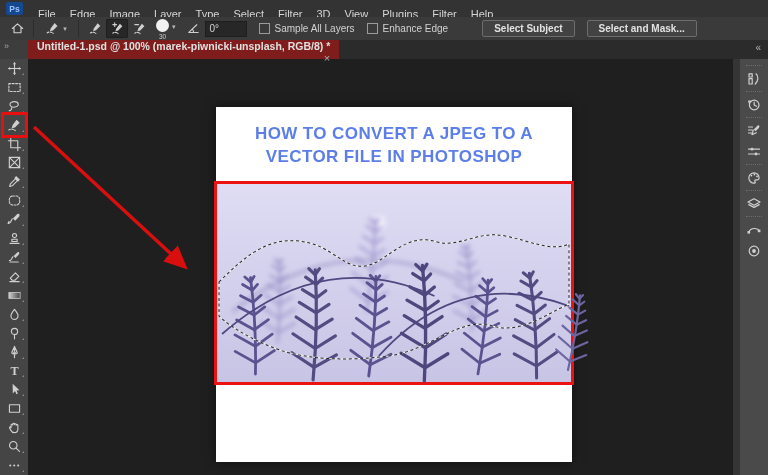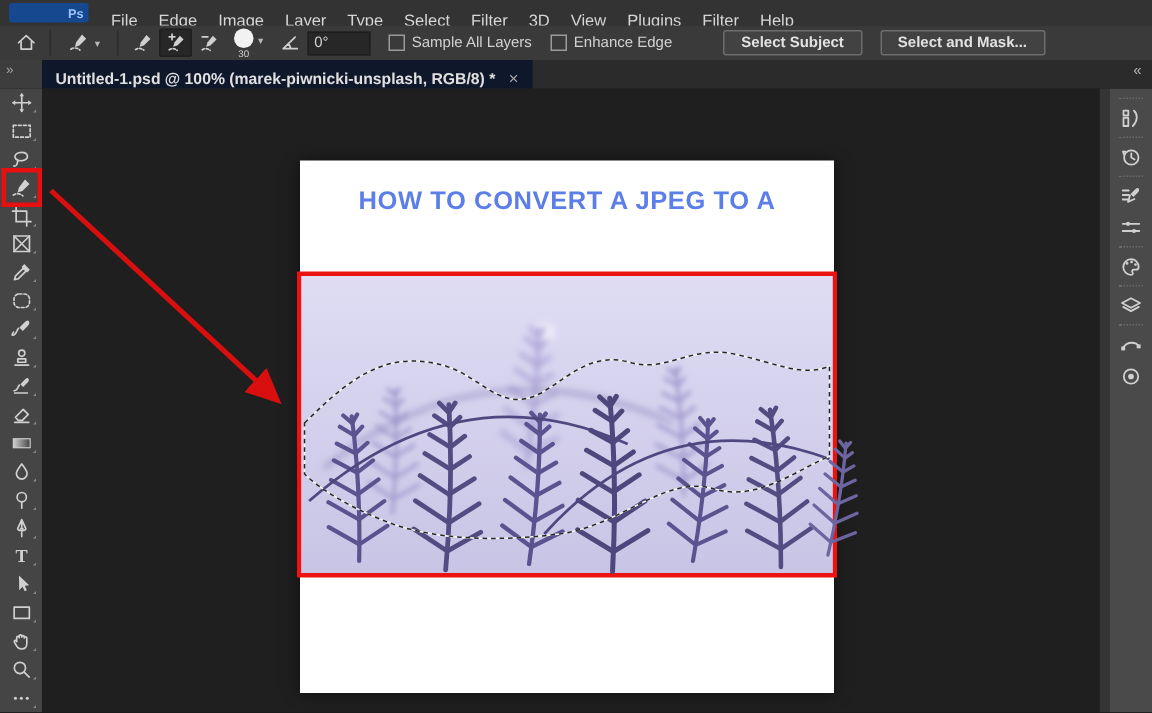--- a/index.html
+++ b/index.html
@@ -3,21 +3,21 @@
 <meta charset="utf-8">
 <style>
   html,body{margin:0;padding:0;background:#1a1a1a;}
   #app{position:relative;width:768px;height:475px;overflow:hidden;
        font-family:"Liberation Sans",sans-serif;-webkit-font-smoothing:antialiased;
        background:#1f1f1f;}
   
   .menubar{position:absolute;left:0;top:0;width:768px;height:17px;background:#333333;
            display:flex;align-items:center;border-bottom:1px solid #262626;z-index:5;}
   .ps-badge{width:17px;height:13px;margin:0 8px 0 6px;background:#16488f;border-radius:2px;
-            color:#9cc3ff;font-size:8.5px;font-weight:bold;display:flex;align-items:center;justify-content:center;padding-left:36px;}
+            color:#9cc3ff;font-size:8.5px;font-weight:bold;display:flex;align-items:center;justify-content:center;}
   .menu-item{color:#d6d6d6;font-size:11px;padding:0 7px;line-height:17px;cursor:default;margin-top:12px;}
   
   .optionsbar{position:absolute;left:0;top:17px;width:768px;height:23px;background:#3a3a3a;
               display:flex;align-items:center;border-bottom:1px solid #282828;z-index:5;}
   .opt-sep{width:1px;height:17px;background:#2c2c2c;margin:0 5px;}
   .opt-icon-btn{width:22px;height:19px;display:flex;align-items:center;justify-content:center;border-radius:2px;}
   .opt-icon-btn.pressed{background:#272727;box-shadow:inset 0 0 0 1px #1f1f1f;}
   .brush-size{display:flex;align-items:flex-start;margin-left:6px;}
   .brush-size .circ{width:13px;height:13px;background:#f2f2f2;border-radius:50%;margin-top:1px;}
   .brush-size .num{font-size:6.5px;color:#cfcfcf;text-align:center;margin-top:1px;}
@@ -26,37 +26,37 @@
              font-size:10px;line-height:14px;padding-left:4px;margin-left:4px;}
   .chk{display:flex;align-items:center;margin-left:12px;}
   .chk .box{width:9px;height:9px;border:1px solid #9b9b9b;background:transparent;margin-right:5px;}
   .chk .lbl{color:#d2d2d2;font-size:10px;}
   .ps-btn{background:#424242;border:1px solid #6d6d6d;border-radius:2px;color:#e2e2e2;
           font-size:10px;font-weight:bold;padding:2px 11px;margin-left:12px;cursor:pointer;}
   
   .tabbar{position:absolute;left:0;top:40px;width:768px;height:19px;background:#2b2b2b;display:flex;z-index:5;}
   .tab-stub{width:28px;height:19px;background:#3d3d3d;color:#a5a5a5;font-size:9px;
             display:flex;align-items:flex-start;justify-content:flex-start;padding:1px 0 0 4px;box-sizing:border-box;}
-  .doc-tab{height:19px;background:#0f172a;display:flex;align-items:flex-end;padding:0 9px;}
+  .doc-tab{height:19px;background:#7f1d1d;display:flex;align-items:flex-end;padding:0 9px;flex-direction:column;}
   .doc-tab .t{color:#e0e0e0;font-size:10.5px;font-weight:bold;white-space:nowrap;}
   .doc-tab .x{color:#aaaaaa;font-size:11px;margin-left:9px;}
   .rail-collapse{position:absolute;right:7px;top:2px;color:#b0b0b0;font-size:10px;}
   
   .main{position:absolute;left:0;top:59px;width:768px;height:416px;display:flex;}
   .toolbar{width:28px;background:#454545;display:flex;flex-direction:column;align-items:center;}
   .tool{width:24px;height:19px;display:flex;align-items:center;justify-content:center;position:relative;}
   .tool::after{content:"";position:absolute;right:2px;bottom:3px;width:0;height:0;
                border-left:2.5px solid transparent;border-bottom:2.5px solid #8a8a8a;}
   .canvas{flex:1;background:#1f1f1f;position:relative;}
   .rail-gap{width:7px;background:#353535;}
   .rightrail{width:28px;background:#4a4a4a;display:flex;flex-direction:column;align-items:center;padding-top:4px;box-sizing:border-box;}
   .rail-item{width:22px;height:21px;display:flex;align-items:center;justify-content:center;}
   .rail-sep{width:16px;border-top:1px dotted #6a6a6a;margin:2px 0;}
   
-  .document{position:absolute;left:172px;top:48px;width:356px;height:355px;background:#ffffff;
+  .document{position:absolute;left:188px;top:48px;width:356px;height:355px;background:#ffffff;
             box-shadow:0 0 10px rgba(0,0,0,.55);}
   .doc-heading{margin-top:15px;text-align:center;font-weight:bold;font-size:17px;line-height:23px;letter-spacing:.4px;}
   .doc-image{position:absolute;left:-2px;top:74px;width:calc(100% + 4px);height:204px;
              border:3px solid #ec1212;box-sizing:border-box;}
   .doc-image svg{display:block;width:100%;height:100%;}
   .doc-footer{position:absolute;left:0;right:0;bottom:22px;text-align:center;
               font-size:11px;font-weight:bold;letter-spacing:1.2px;}
   
   .tool-highlight{position:absolute;left:1px;top:112px;width:27px;height:26px;
                   border:3px solid #e70f0f;box-sizing:border-box;z-index:40;}
@@ -286,20 +286,21 @@
             <circle class="if" cx="7.7" cy="8" r="1.1"></circle>
             <circle class="if" cx="11.9" cy="8" r="1.1"></circle>
           </svg>
         </div>
     </div>
 
     <div class="canvas">
       <div class="document">
         <div class="doc-heading" style="color:#5c7ee9">
           <div>HOW TO CONVERT A JPEG TO A</div>
+          <div>VECTOR FILE IN PHOTOSHOP</div>
         </div>
 
         <div class="doc-image">
           <svg viewBox="0 0 350 198" preserveAspectRatio="none">
             <defs>
               <linearGradient id="skyg" x1="0" y1="0" x2="0" y2="1">
                 <stop offset="0" stop-color="#dfdcf4"></stop>
                   <stop offset="1" stop-color="#c8c4e5"></stop>
               </linearGradient>
               <filter id="bl2" x="-30%" y="-30%" width="160%" height="160%">

